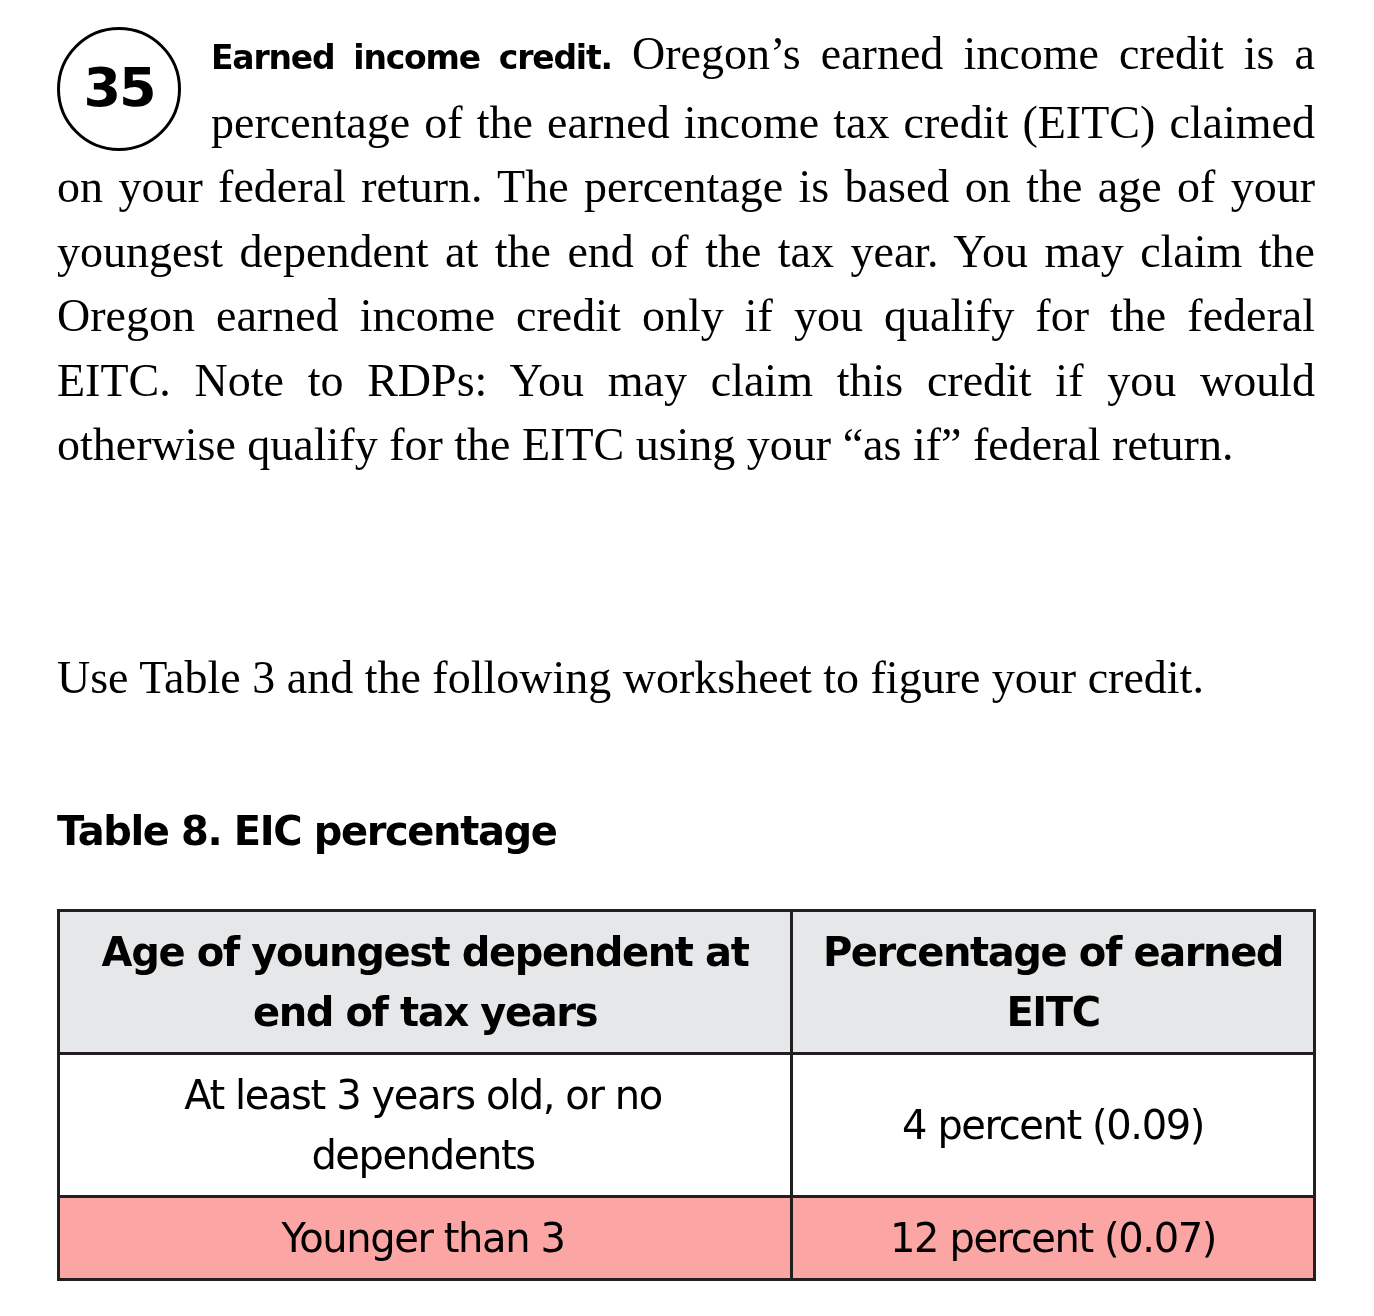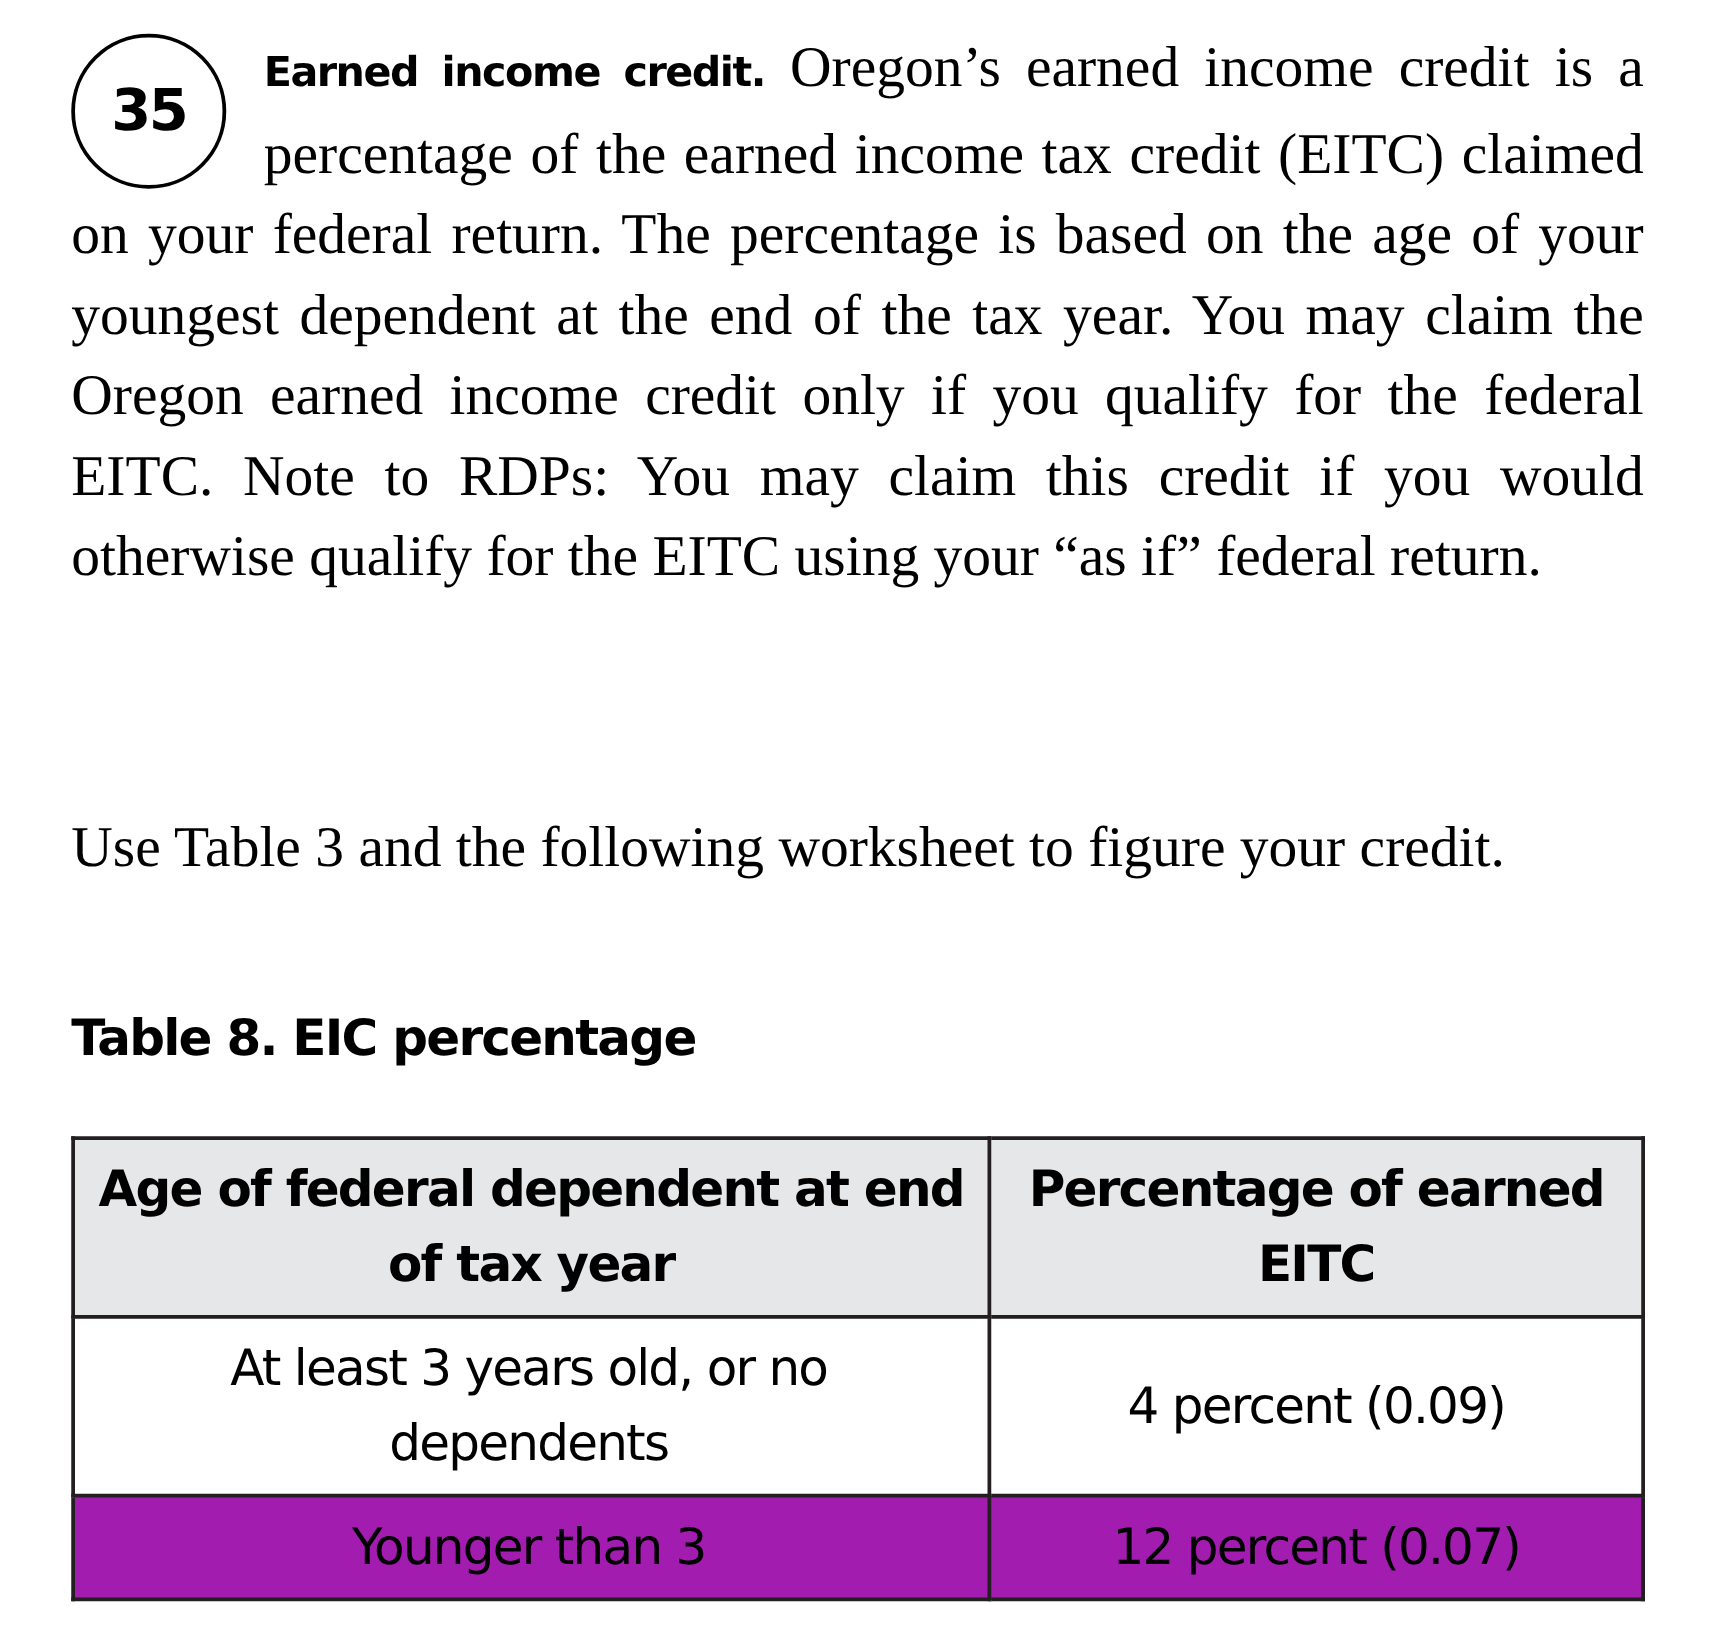--- a/index.html
+++ b/index.html
@@ -26,21 +26,21 @@
       height: 124px;
       border: 3px solid #000;
       border-radius: 50%;
       box-sizing: border-box;
       margin: 5px 30px 0 0;
       display: flex;
       align-items: center;
       justify-content: center;
       font-family: "DejaVu Sans", sans-serif;
       font-weight: bold;
-      font-size: 46px;
+      font-size: 54px;
       letter-spacing: -2px;
       line-height: 1;
       padding-bottom: 2px;
     }
     .para {
       font-family: "Liberation Serif", serif;
       font-size: 46px;
       line-height: 64.5px;
       text-align: justify;
       margin: 0;
@@ -96,40 +96,40 @@
       height: 140px;
       text-align: center;
     }
     table.eic th.col1 { width: 730px; }
     table.eic td {
       font-size: 40px;
       letter-spacing: -1.4px;
       line-height: 60px;
     }
     table.eic tr.row-white td { background: #ffffff; height: 140px; }
-    table.eic tr.row-gray td { background: #a21caf; height: 80px; }
+    table.eic tr.row-gray td { background: #fca5a5; height: 80px; }
     table.eic td.left { text-align: center; padding-left: 8px; padding-right: 12px; }
     table.eic td.right { text-align: center; }
   </style>
 </head>
 <body>
 
 <div class="section">
   <div class="badge">35</div>
   <p class="para"><span class="heading-inline">Earned income credit.</span><span> Oregon’s earned income credit is a percentage of the earned income tax credit (EITC) claimed on your federal return. The per­centage is based on the age of your </span><b>youngest</b><span> dependent at the end of the tax year. You may claim the Oregon earned income credit </span><b>only if</b><span> you qualify for the federal EITC. </span><b>Note to RDPs:</b><span> You may claim this credit if you would otherwise qualify for the EITC using your “as if” federal return.</span></p>
 </div>
 
 <p class="para2">Use Table 3 and the following worksheet to figure your credit.</p>
 
 <h3 class="table-title">Table 8. EIC percentage</h3>
 
 <table class="eic">
   <thead>
     <tr>
-      <th class="col1">Age of federal dependent at end of tax year</th>
+      <th class="col1">Age of youngest dependent at end of tax years</th>
       <th>Percentage of earned EITC</th>
     </tr>
   </thead>
   <tbody>
     <tr class="row-white">
       <td class="left">At least 3 years old, or no dependents</td>
       <td class="right">4 percent (0.09)</td>
     </tr>
     <tr class="row-gray">
       <td class="left">Younger than 3</td>

